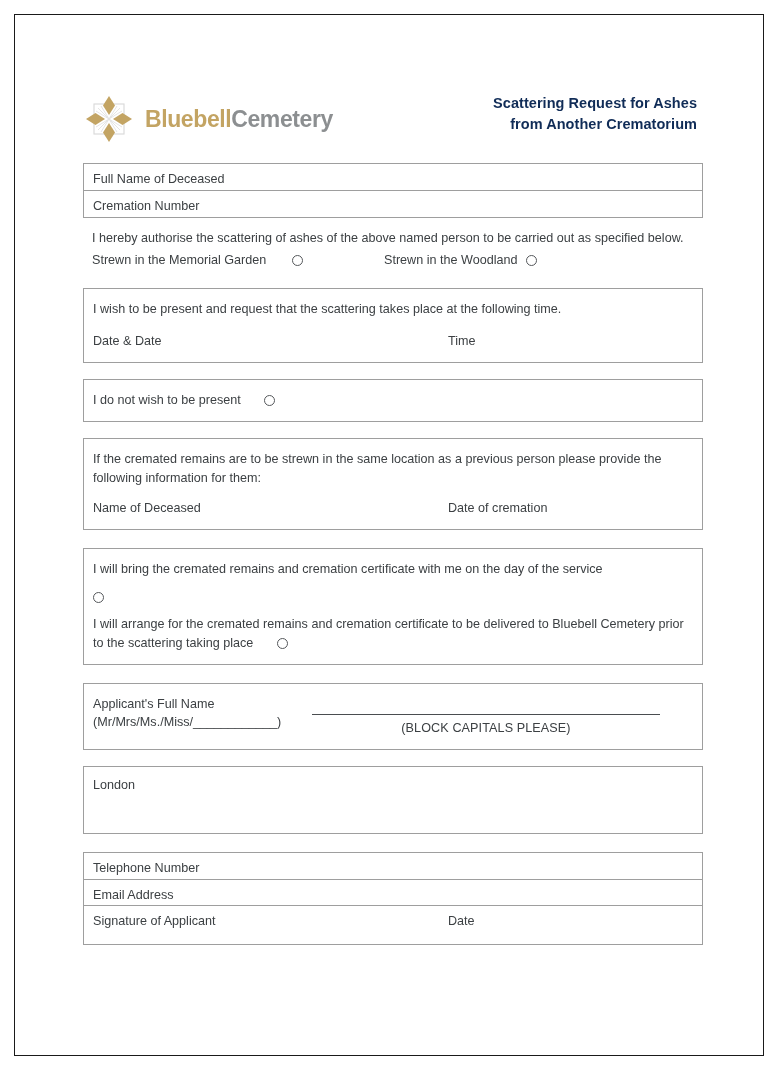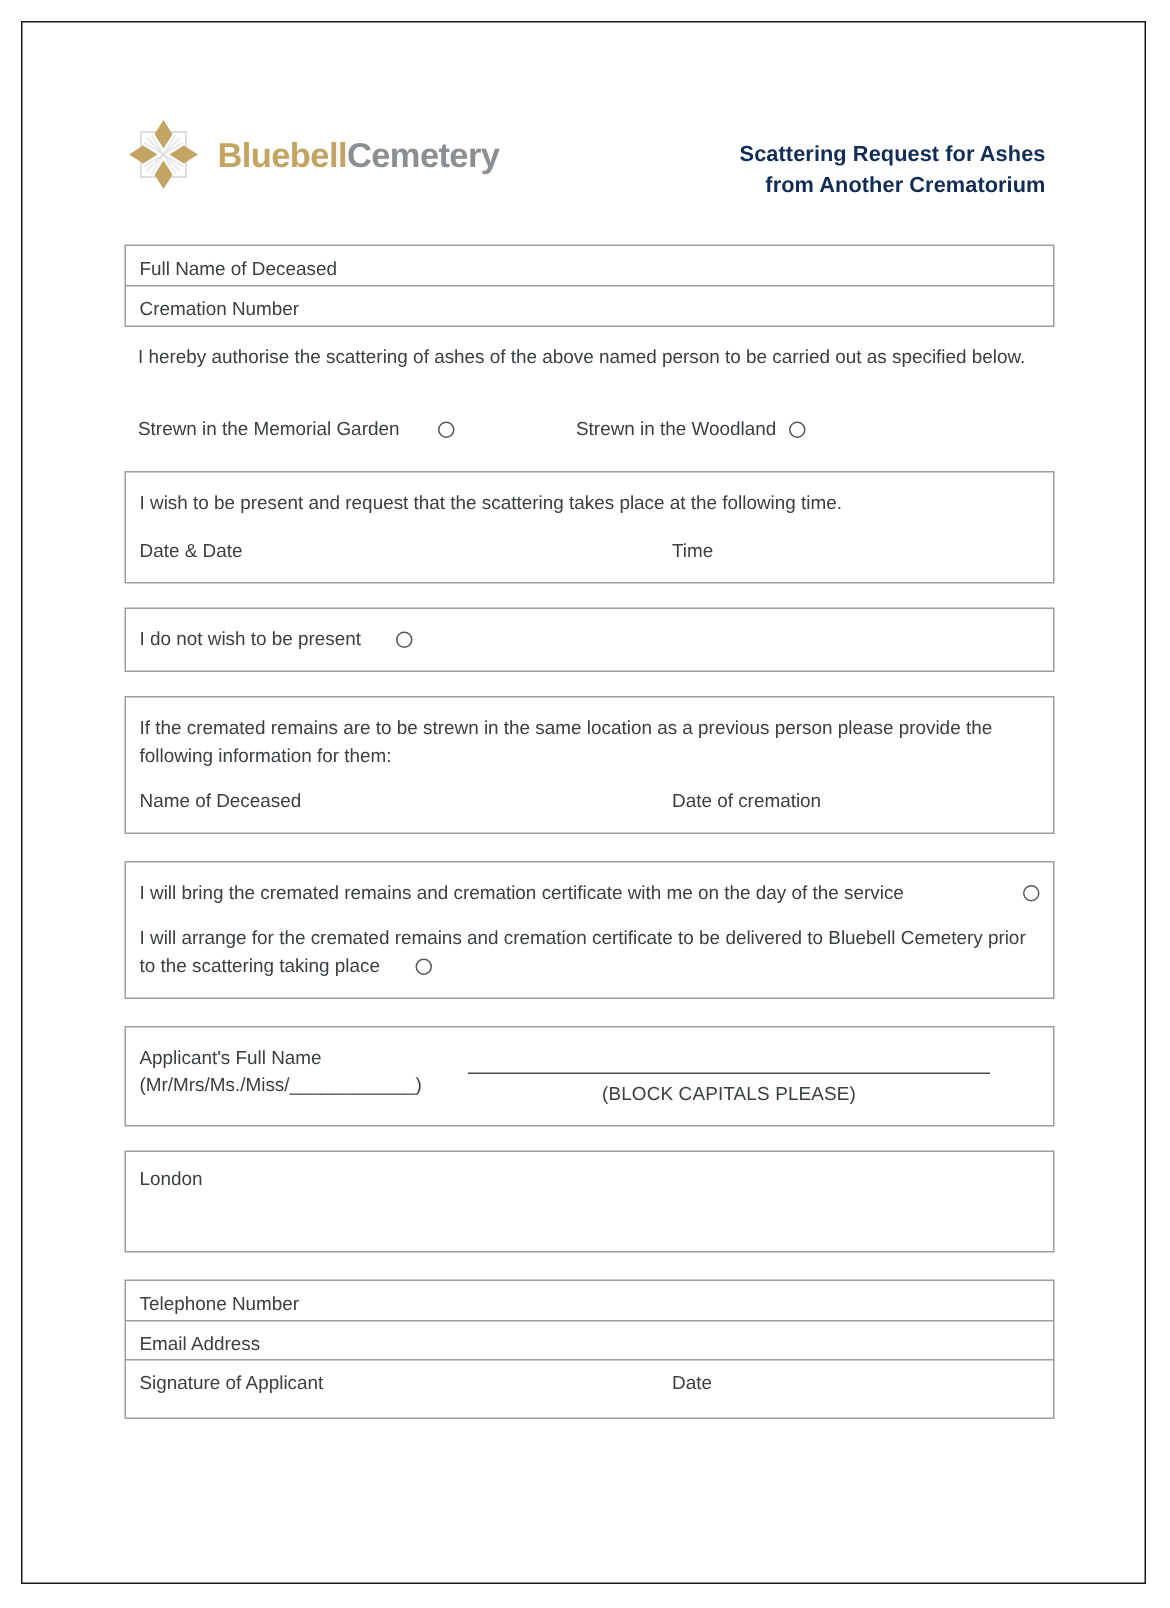--- a/index.html
+++ b/index.html
@@ -30,21 +30,21 @@
   .header {
     position: absolute;
     left: 0;
     top: 62px;
     width: 100%;
     height: 70px;
   }
   .brand {
     position: absolute;
     left: 68px;
-    top: 0;
+    top: 16px;
     display: flex;
     align-items: center;
     gap: 10px;
   }
   .logo-mark {
     width: 52px;
     height: 52px;
     display: block;
   }
   .wordmark {
@@ -108,21 +108,21 @@
 
   .statement {
     padding: 0 9px 0 9px;
     margin-top: 11px;
   }
 
   .radio-line {
     display: flex;
     align-items: center;
     padding: 0 9px;
-    margin-top: 30px;
+    margin-top: 4px;
   }
   .radio {
     width: 11px;
     height: 11px;
     border: 1.4px solid #55585b;
     border-radius: 50%;
     box-sizing: border-box;
     display: inline-block;
     flex: none;
   }
@@ -132,20 +132,21 @@
   .two-col {
     display: flex;
   }
   .two-col .c1 { width: 355px; flex: none; }
 
   .inline-radio {
     display: flex;
     align-items: flex-start;
     justify-content: space-between;
     gap: 10px;
+    flex-direction: column;
   }
   .inline-radio .radio { margin-top: 4px; }
 
   .tail-radio {
     display: inline-block;
     vertical-align: middle;
     margin-left: 20px;
   }
 
   .applicant {

